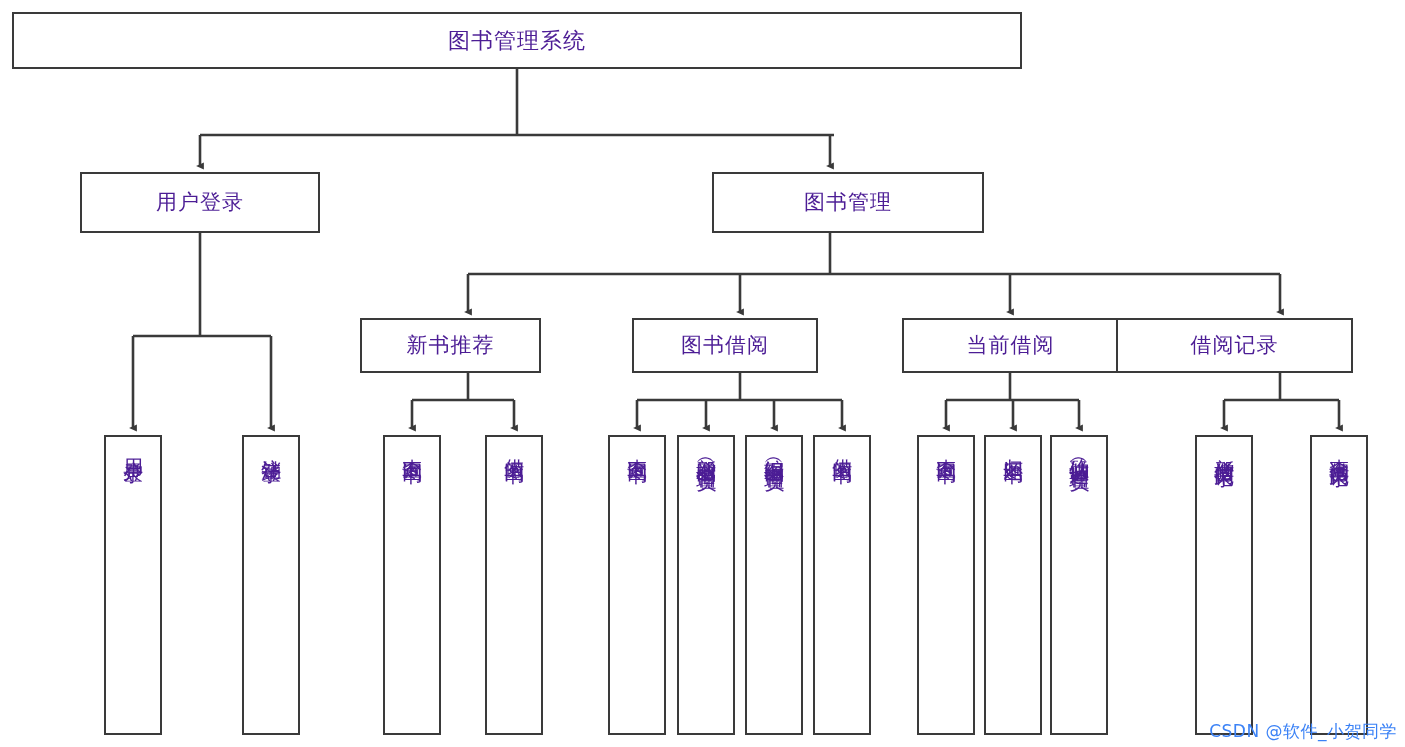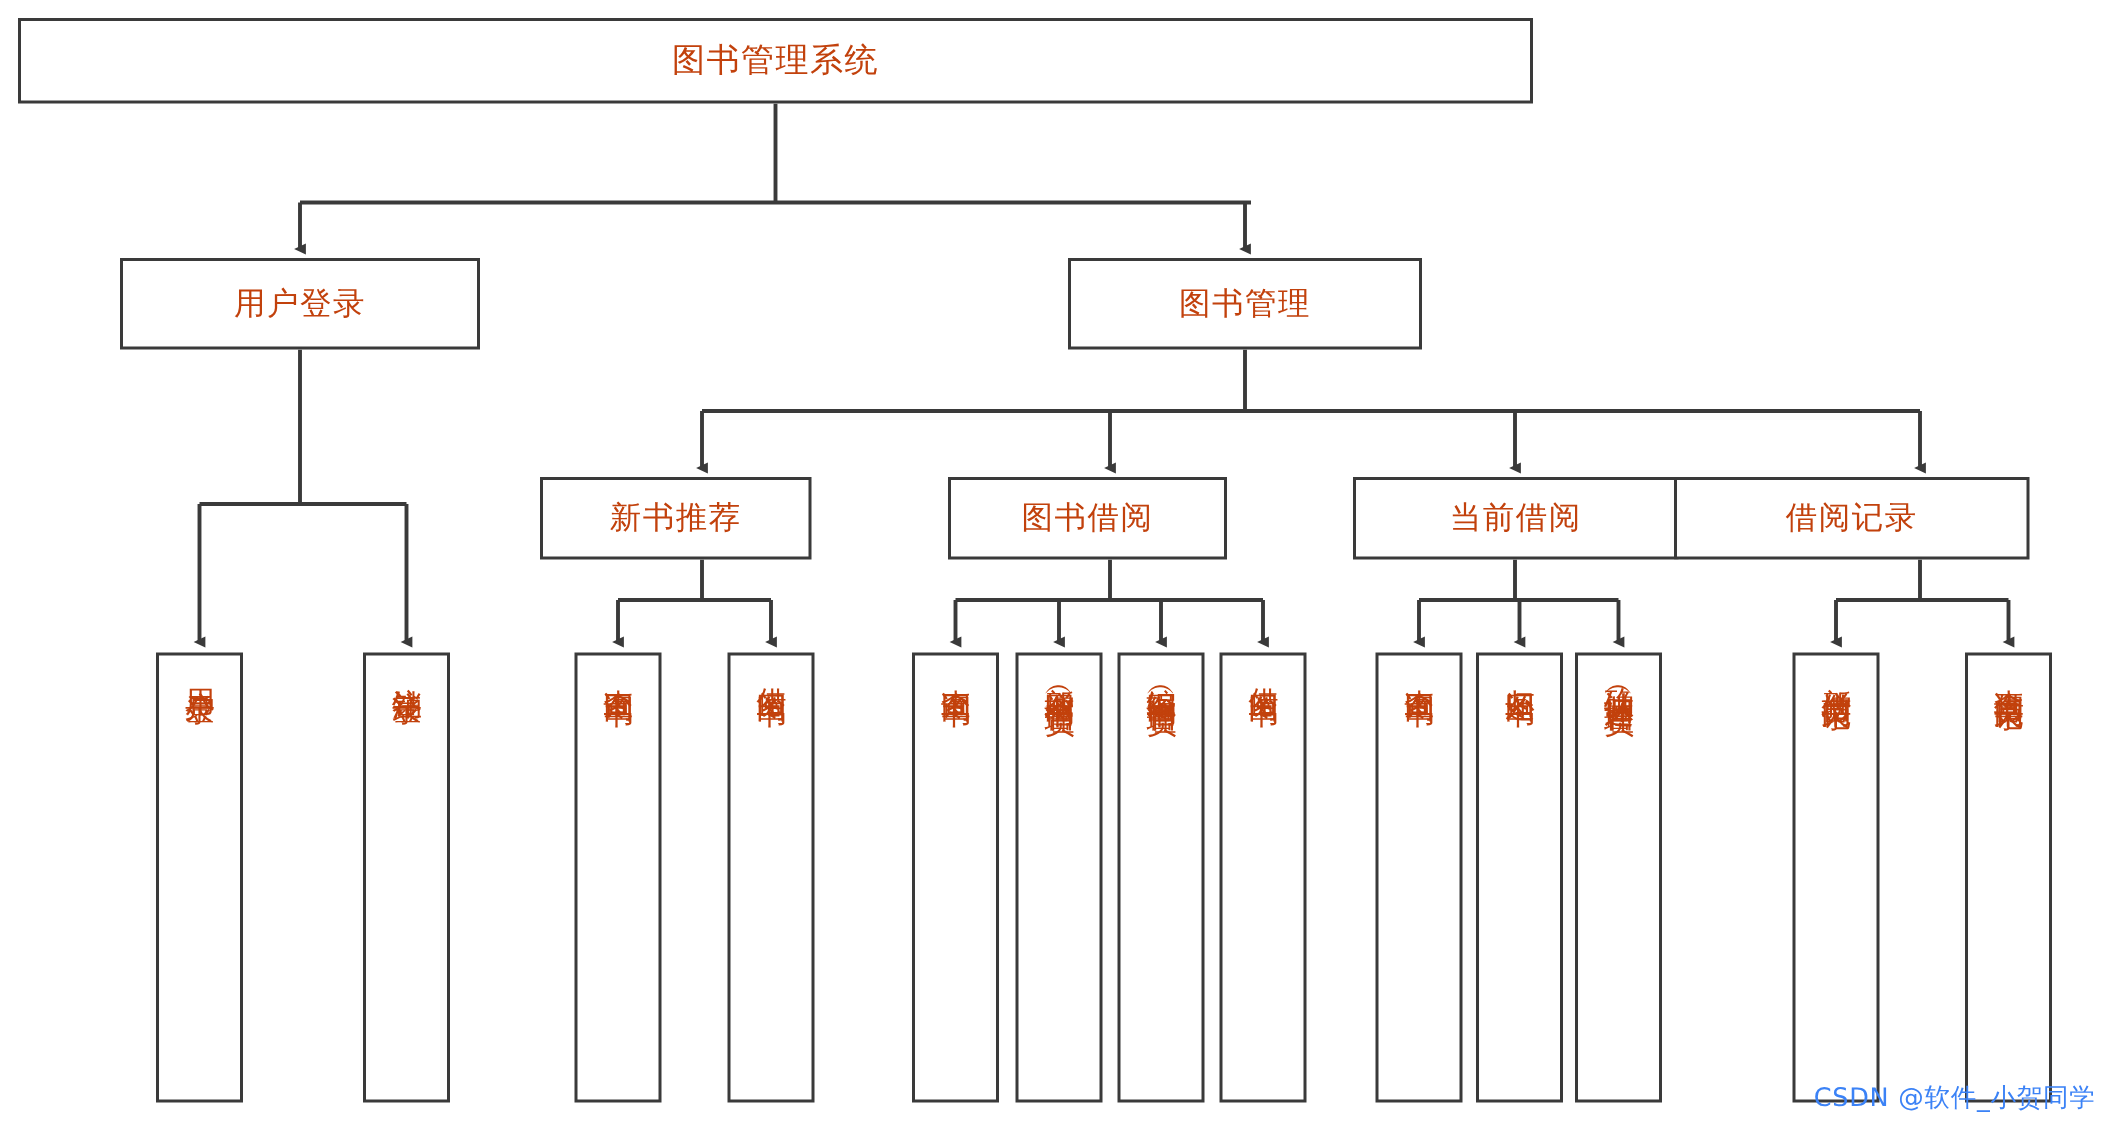--- a/index.html
+++ b/index.html
@@ -27,21 +27,21 @@
     pointer-events: none;
   }
   .node {
     position: absolute;
     box-sizing: border-box;
     background: #ffffff;
     border: 2px solid #3a3a3a;
     display: flex;
     align-items: center;
     justify-content: center;
-    color: #c2410c;
+    color: #4c1d95;
   }
   .node-label {
     display: block;
     letter-spacing: 1px;
     white-space: nowrap;
   }
   
   .node.horiz .node-label {
     font-size: 21px;
     line-height: 1;
@@ -132,21 +132,21 @@
     </g>
   </svg>
 
   <div class="node horiz root" style="left:12px; top:12px; width:1010px; height:57px;">
     <span class="node-label">图书管理系统</span>
   </div>
 
   <div class="node horiz" style="left:80px; top:172px; width:240px; height:61px;">
     <span class="node-label">用户登录</span>
   </div>
-  <div class="node horiz" style="left:712px; top:172px; width:236px; height:61px;">
+  <div class="node horiz" style="left:712px; top:172px; width:272px; height:61px;">
     <span class="node-label">图书管理</span>
   </div>
 
   <div class="node horiz" style="left:360px; top:318px; width:181px; height:55px;">
     <span class="node-label">新书推荐</span>
   </div>
   <div class="node horiz" style="left:632px; top:318px; width:186px; height:55px;">
     <span class="node-label">图书借阅</span>
   </div>
   <div class="node horiz" style="left:902px; top:318px; width:217px; height:55px;">

